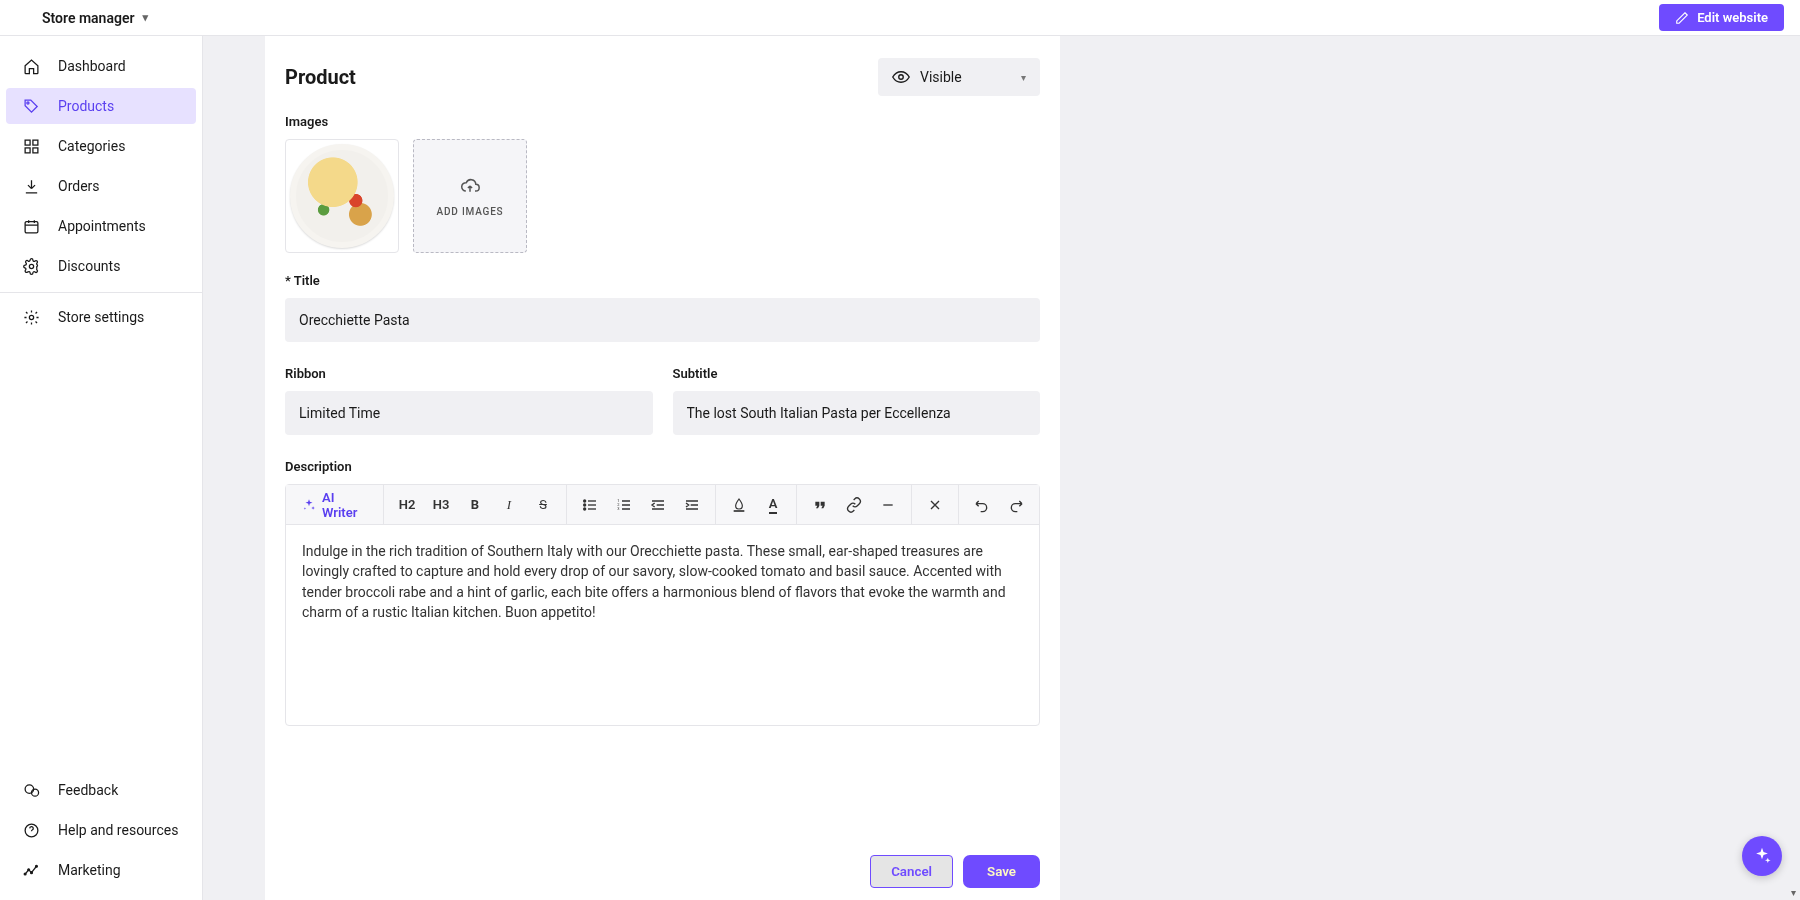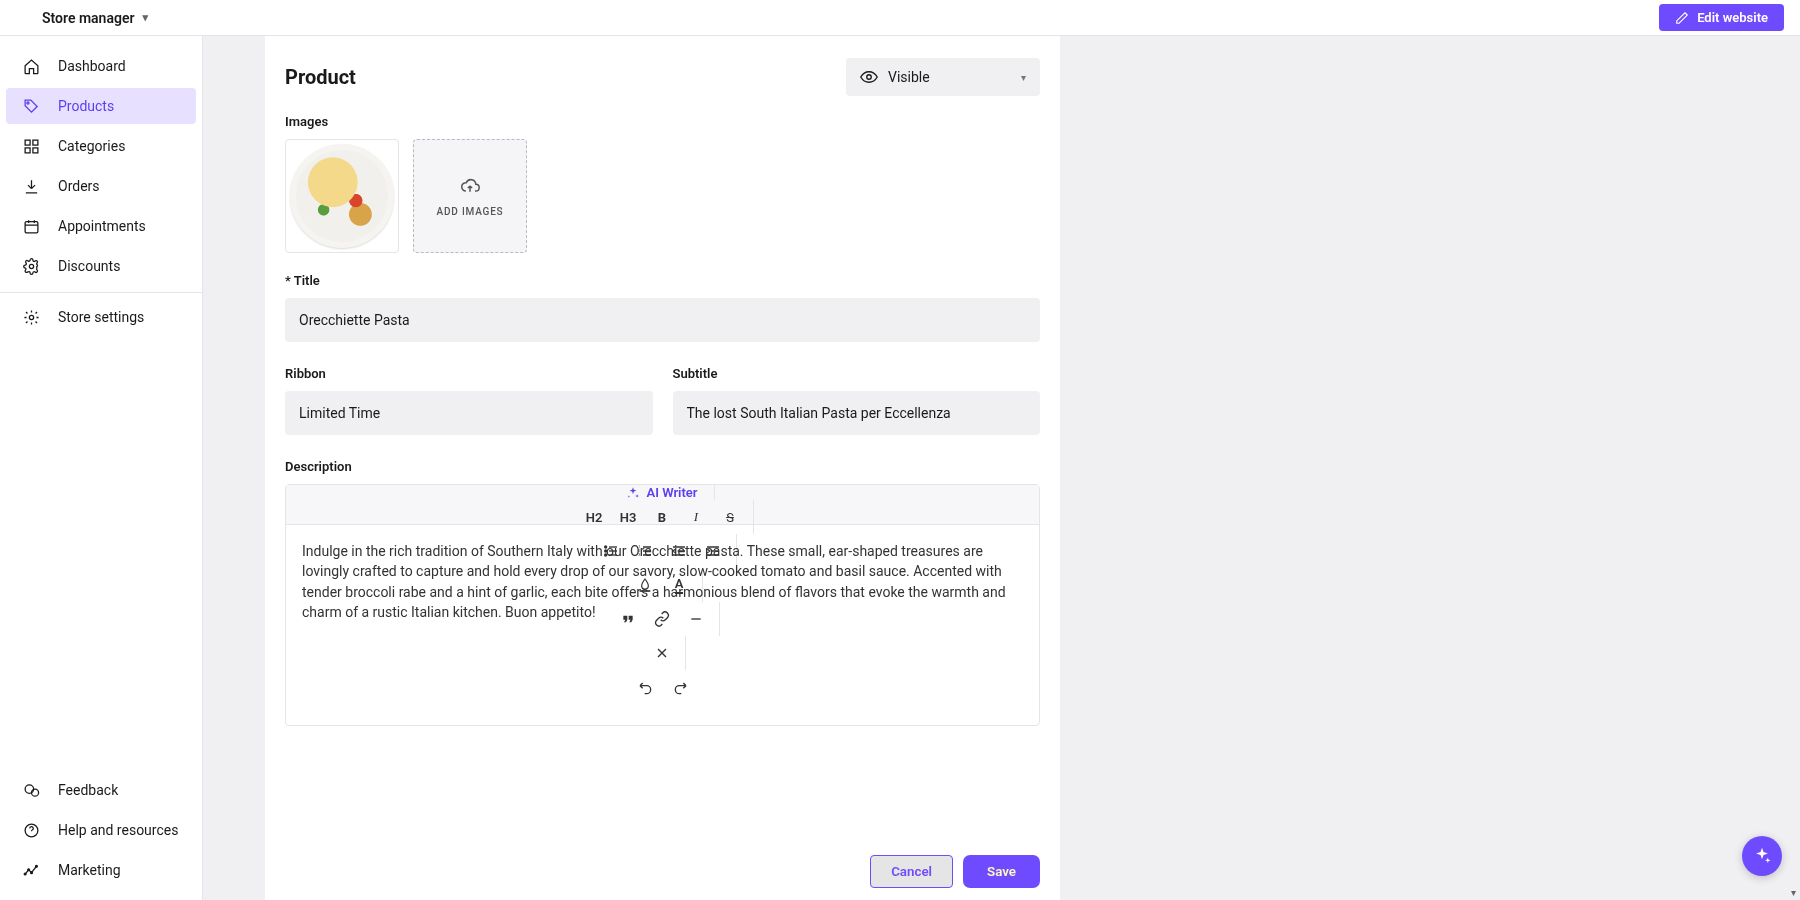--- a/index.html
+++ b/index.html
@@ -116,21 +116,21 @@
       font-size: 20px;
       font-weight: 700;
     }
     .visibility {
       background: #f0f0f3;
       border-radius: 4px;
       padding: 10px 14px;
       display: flex;
       align-items: center;
       gap: 10px;
-      width: 194px;
+      width: 162px;
       cursor: pointer;
       font-size: 14px;
     }
     .visibility .chev {
       margin-left: auto;
       font-size: 10px;
       color: #777;
     }
     .field-label {
       font-size: 13px;
@@ -205,21 +205,20 @@
       border: 1px solid #e5e5e9;
       border-radius: 4px;
       background: #fff;
     }
     .toolbar {
       display: flex;
       align-items: center;
       border-bottom: 1px solid #e5e5e9;
       height: 40px;
       background: #f7f7f9;
-      flex-direction: column;
     }
     .tb-group {
       display: flex;
       align-items: center;
       height: 100%;
       border-right: 1px solid #e5e5e9;
       padding: 0 6px;
     }
     .tb-btn {
       width: 34px;

